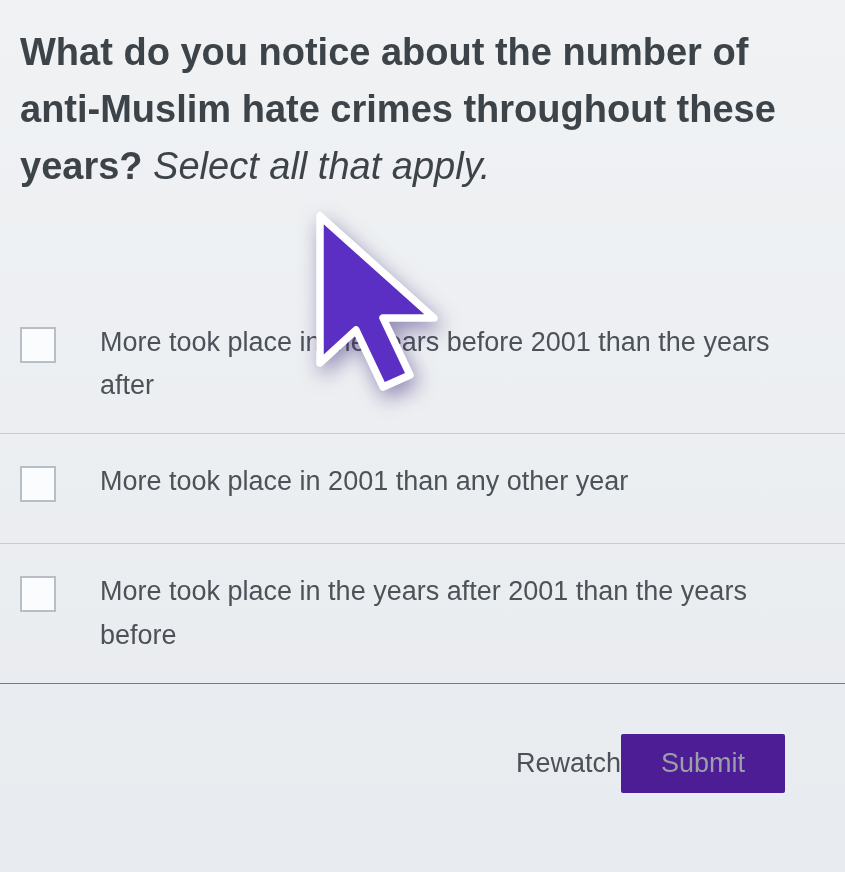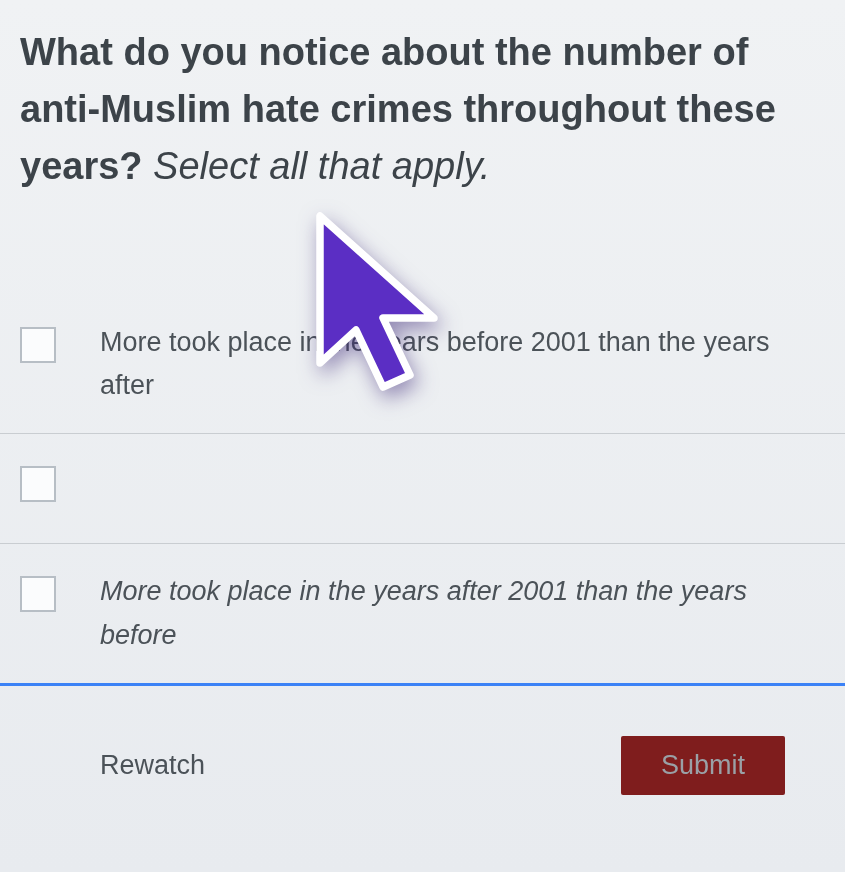--- a/index.html
+++ b/index.html
@@ -36,59 +36,58 @@
       margin-top: 100px;
     }
     .option-row {
       display: flex;
       align-items: flex-start;
       padding: 26px 20px 26px 20px;
       border-bottom: 1px solid #c9cdd1;
       min-height: 110px;
     }
     .option-row:last-of-type {
-      border-bottom: 3px solid #3b82f6;
-      font-style: italic;
+      border-bottom: 1px solid #3b82f6;
     }
     .checkbox {
       flex: 0 0 auto;
       width: 36px;
       height: 36px;
       border: 2px solid #b7bec5;
       background: #fbfcfd;
       margin-right: 44px;
       margin-top: 6px;
       cursor: pointer;
     }
     .option-label {
       font-size: 27px;
       line-height: 1.6;
       color: #4b5258;
       font-weight: 400;
       flex: 1;
     }
     .bottom-bar {
       display: flex;
-      justify-content: space-between;
+      justify-content: flex-end;
       align-items: center;
       padding: 30px 60px 0 100px;
       margin-top: 20px;
     }
     .rewatch-btn {
       font-size: 27px;
       color: #4b5258;
       background: none;
       border: none;
       cursor: pointer;
       font-weight: 400;
     }
     .submit-btn {
       font-size: 27px;
       color: #9aa0a6;
-      background: #7f1d1d;
+      background: #4c1d95;
       border: none;
       padding: 14px 40px;
       cursor: pointer;
       font-weight: 400;
       border-radius: 2px;
     }
     .cursor-overlay {
       position: absolute;
       left: 300px;
       top: 210px;
@@ -109,20 +108,21 @@
 
 <div class="options-list">
 
   <div class="option-row">
     <div class="checkbox"></div>
     <div class="option-label">More took place in the years before 2001 than the years after</div>
   </div>
 
   <div class="option-row">
     <div class="checkbox"></div>
+    <div class="option-label">More took place in 2001 than any other year</div>
   </div>
 
   <div class="option-row">
     <div class="checkbox"></div>
     <div class="option-label">More took place in the years after 2001 than the years before</div>
   </div>
 
 </div>
 
 <div class="bottom-bar">

